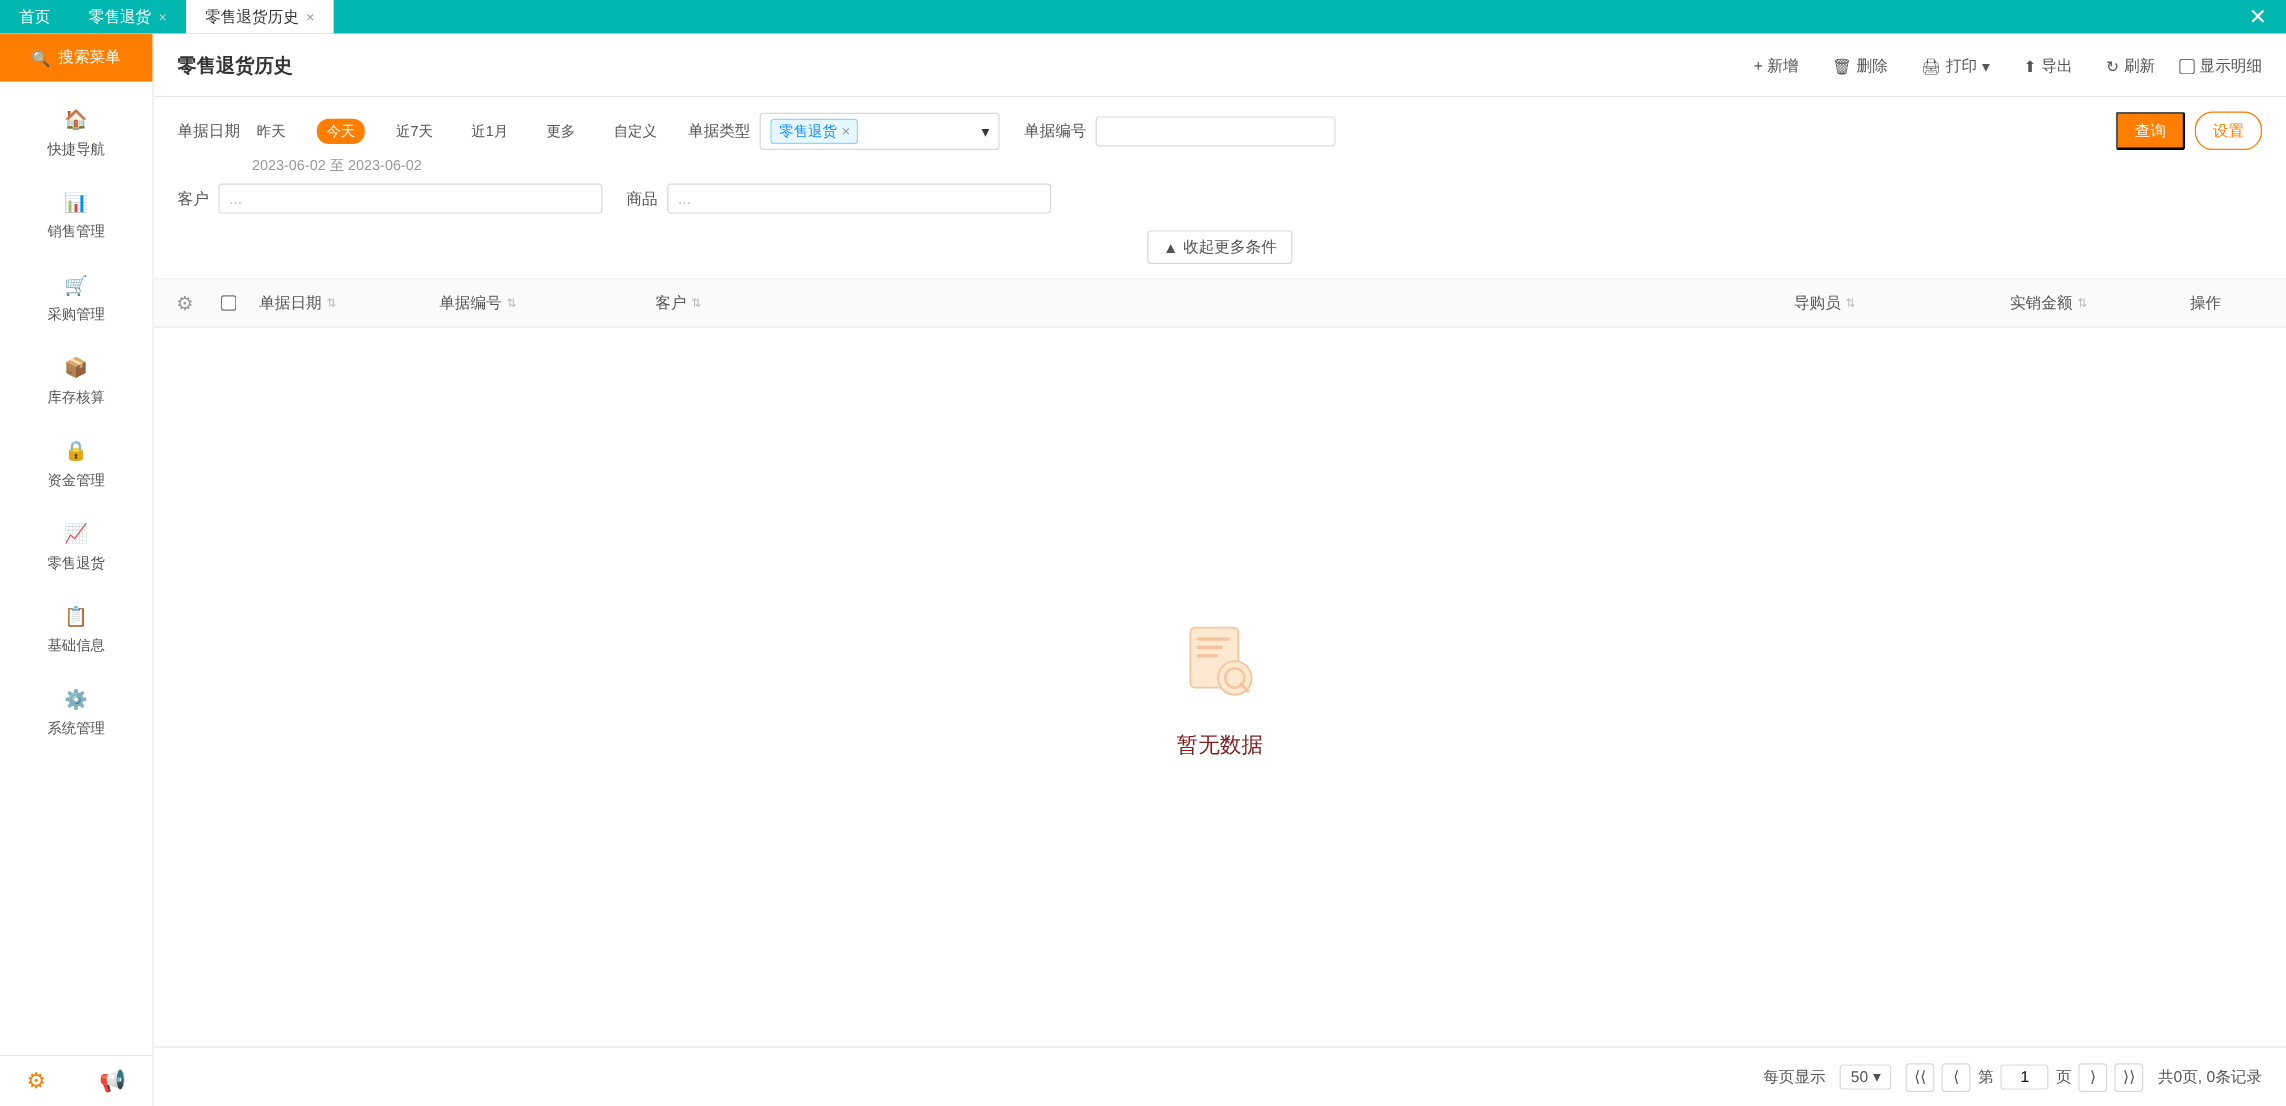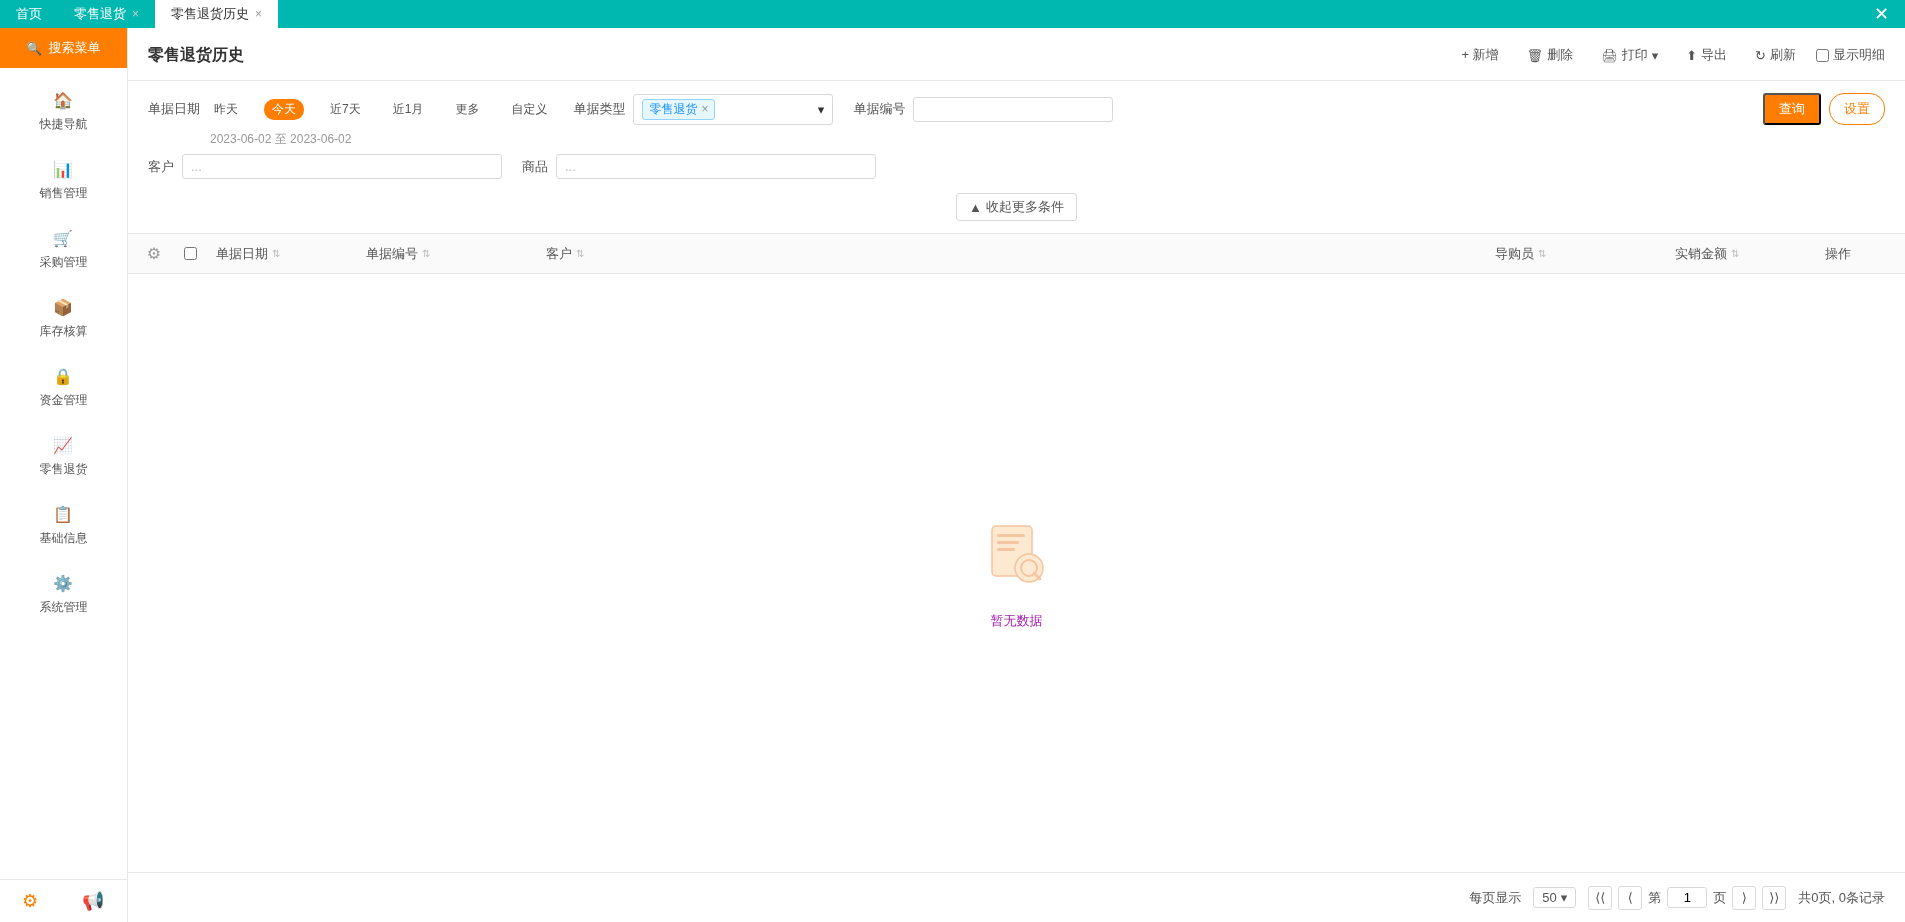--- a/index.html
+++ b/index.html
@@ -338,22 +338,22 @@
       flex-direction: column;
       align-items: center;
       justify-content: center;
       gap: 16px;
     }
     .empty-icon {
       width: 80px;
       height: 80px;
     }
     .empty-text {
-      font-size: 13px;
-      color: #a21caf;
+      font-size: 18px;
+      color: #7f1d1d;
     }
 
     
     .pagination-bar {
       height: 50px;
       background: #fff;
       border-top: 1px solid #e8e8e8;
       display: flex;
       align-items: center;
       justify-content: flex-end;

